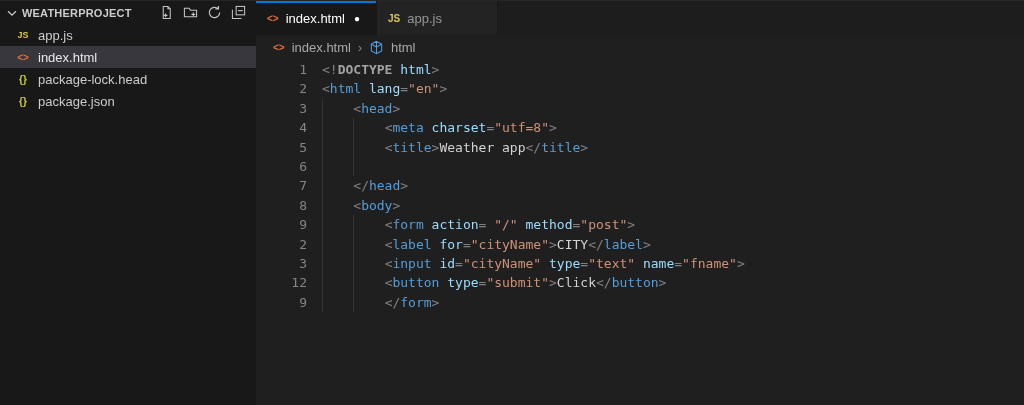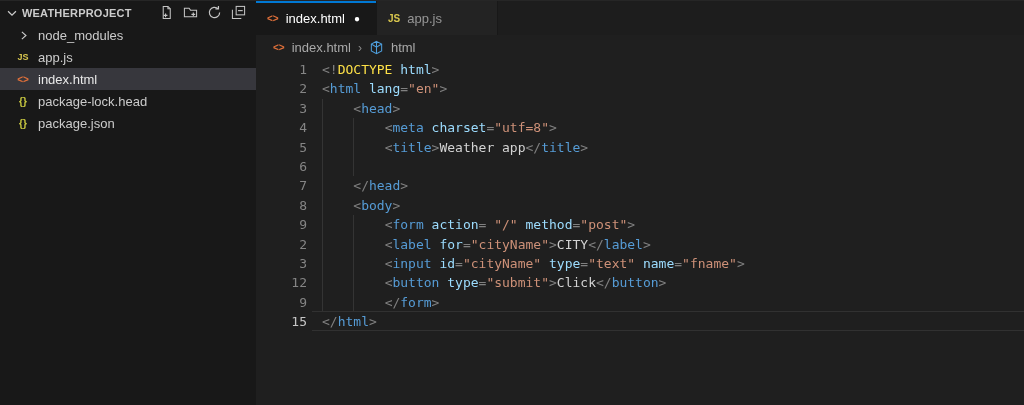--- a/index.html
+++ b/index.html
@@ -108,28 +108,20 @@
         <span class="tool-btn">
           <svg width="15" height="15" viewBox="0 0 16 16">
             <rect x="5.5" y="1.5" width="9" height="9" fill="none" stroke="#c5c5c5" stroke-width="1.1"></rect>
             <path d="M7.5 6h5" stroke="#c5c5c5" stroke-width="1.2"></path>
             <path d="M1.5 5v9.5H11" fill="none" stroke="#c5c5c5" stroke-width="1.1"></path>
           </svg>
         </span>
       </span>
   </div>
   <div class="tree" id="tree">
-      <div class="tree-item">
-        <span class="tree-icon">
-          <svg width="13" height="13" viewBox="0 0 16 16">
-            <path d="M6 3.5L11 8l-5 4.5" fill="none" stroke="#cccccc" stroke-width="1.4"></path>
-          </svg>
-        </span>
-        <span class="tree-label">node_modules</span>
-      </div>
       <div class="tree-item">
         <span class="tree-icon" style="color: rgb(216, 198, 78); font-size: 9px;">JS</span>
         <span class="tree-label">app.js</span>
       </div>
       <div class="tree-item selected">
         <span class="tree-icon" style="color: rgb(224, 112, 58); font-size: 10px;">&lt;&gt;</span>
         <span class="tree-label">index.html</span>
       </div>
       <div class="tree-item">
         <span class="tree-icon" style="color: rgb(203, 203, 65); font-size: 10px;">{}</span>
@@ -161,21 +153,21 @@
     <span style="display:flex;align-items:center;">
       <svg width="15" height="15" viewBox="0 0 16 16">
           <path d="M8 1.5l5.5 2.8v7.4L8 14.5l-5.5-2.8V4.3L8 1.5z M8 1.5v6.2 M2.5 4.3L8 7.7l5.5-3.4 M8 7.7v6.8" fill="none" stroke="#4e9fdd" stroke-width="1.1"></path>
         </svg>
     </span>
     <span class="crumb">html</span>
   </div>
   <div class="codearea" id="codearea">
       <div class="line">
         <span class="ln">1</span>
-        <span class="code"><span class="tok" style="color: rgb(128, 128, 128);">&lt;!</span><span class="tok" style="color: #fde047;">DOCTYPE</span><span class="tok" style="color: rgb(156, 220, 254);"> html</span><span class="tok" style="color: rgb(128, 128, 128);">&gt;</span></span>
+        <span class="code"><span class="tok" style="color: rgb(128, 128, 128);">&lt;!</span><span class="tok" style="color: #a3a3a3; font-weight: bold;">DOCTYPE</span><span class="tok" style="color: rgb(156, 220, 254);"> html</span><span class="tok" style="color: rgb(128, 128, 128);">&gt;</span></span>
       </div>
       <div class="line">
         <span class="ln">2</span>
         <span class="code"><span class="tok" style="color: rgb(128, 128, 128);">&lt;</span><span class="tok" style="color: rgb(86, 156, 214);">html</span><span class="tok" style="color: rgb(156, 220, 254);"> lang</span><span class="tok" style="color: rgb(128, 128, 128);">=</span><span class="tok" style="color: rgb(206, 145, 120);">"en"</span><span class="tok" style="color: rgb(128, 128, 128);">&gt;</span></span>
       </div>
       <div class="line">
         <span class="ln">3</span>
         <span class="code"><span class="guide" style="left: calc(0ch + 15px);"></span><span class="tok" style="color: rgb(212, 212, 212);">    </span><span class="tok" style="color: rgb(128, 128, 128);">&lt;</span><span class="tok" style="color: rgb(86, 156, 214);">head</span><span class="tok" style="color: rgb(128, 128, 128);">&gt;</span></span>
       </div>
       <div class="line">
@@ -211,18 +203,14 @@
         <span class="code"><span class="guide" style="left: calc(0ch + 15px);"></span><span class="guide" style="left: calc(4ch + 15px);"></span><span class="tok" style="color: rgb(212, 212, 212);">        </span><span class="tok" style="color: rgb(128, 128, 128);">&lt;</span><span class="tok" style="color: rgb(86, 156, 214);">input</span><span class="tok" style="color: rgb(156, 220, 254);"> id</span><span class="tok" style="color: rgb(128, 128, 128);">=</span><span class="tok" style="color: rgb(206, 145, 120);">"cityName"</span><span class="tok" style="color: rgb(156, 220, 254);"> type</span><span class="tok" style="color: rgb(128, 128, 128);">=</span><span class="tok" style="color: rgb(206, 145, 120);">"text"</span><span class="tok" style="color: rgb(156, 220, 254);"> name</span><span class="tok" style="color: rgb(128, 128, 128);">=</span><span class="tok" style="color: rgb(206, 145, 120);">"fname"</span><span class="tok" style="color: rgb(128, 128, 128);">&gt;</span></span>
       </div>
       <div class="line">
         <span class="ln">12</span>
         <span class="code"><span class="guide" style="left: calc(0ch + 15px);"></span><span class="guide" style="left: calc(4ch + 15px);"></span><span class="tok" style="color: rgb(212, 212, 212);">        </span><span class="tok" style="color: rgb(128, 128, 128);">&lt;</span><span class="tok" style="color: rgb(86, 156, 214);">button</span><span class="tok" style="color: rgb(156, 220, 254);"> type</span><span class="tok" style="color: rgb(128, 128, 128);">=</span><span class="tok" style="color: rgb(206, 145, 120);">"submit"</span><span class="tok" style="color: rgb(128, 128, 128);">&gt;</span><span class="tok" style="color: rgb(212, 212, 212);">Click</span><span class="tok" style="color: rgb(128, 128, 128);">&lt;/</span><span class="tok" style="color: rgb(86, 156, 214);">button</span><span class="tok" style="color: rgb(128, 128, 128);">&gt;</span></span>
       </div>
       <div class="line">
         <span class="ln">9</span>
         <span class="code"><span class="guide" style="left: calc(0ch + 15px);"></span><span class="guide" style="left: calc(4ch + 15px);"></span><span class="tok" style="color: rgb(212, 212, 212);">        </span><span class="tok" style="color: rgb(128, 128, 128);">&lt;/</span><span class="tok" style="color: rgb(86, 156, 214);">form</span><span class="tok" style="color: rgb(128, 128, 128);">&gt;</span></span>
       </div>
-      <div class="line active">
-        <span class="ln">15</span>
-        <span class="code"><span class="tok" style="color: rgb(128, 128, 128);">&lt;/</span><span class="tok" style="color: rgb(86, 156, 214);">html</span><span class="tok" style="color: rgb(128, 128, 128);">&gt;</span></span>
-      </div>
     </div>
 </div>
 
 </body></html>

